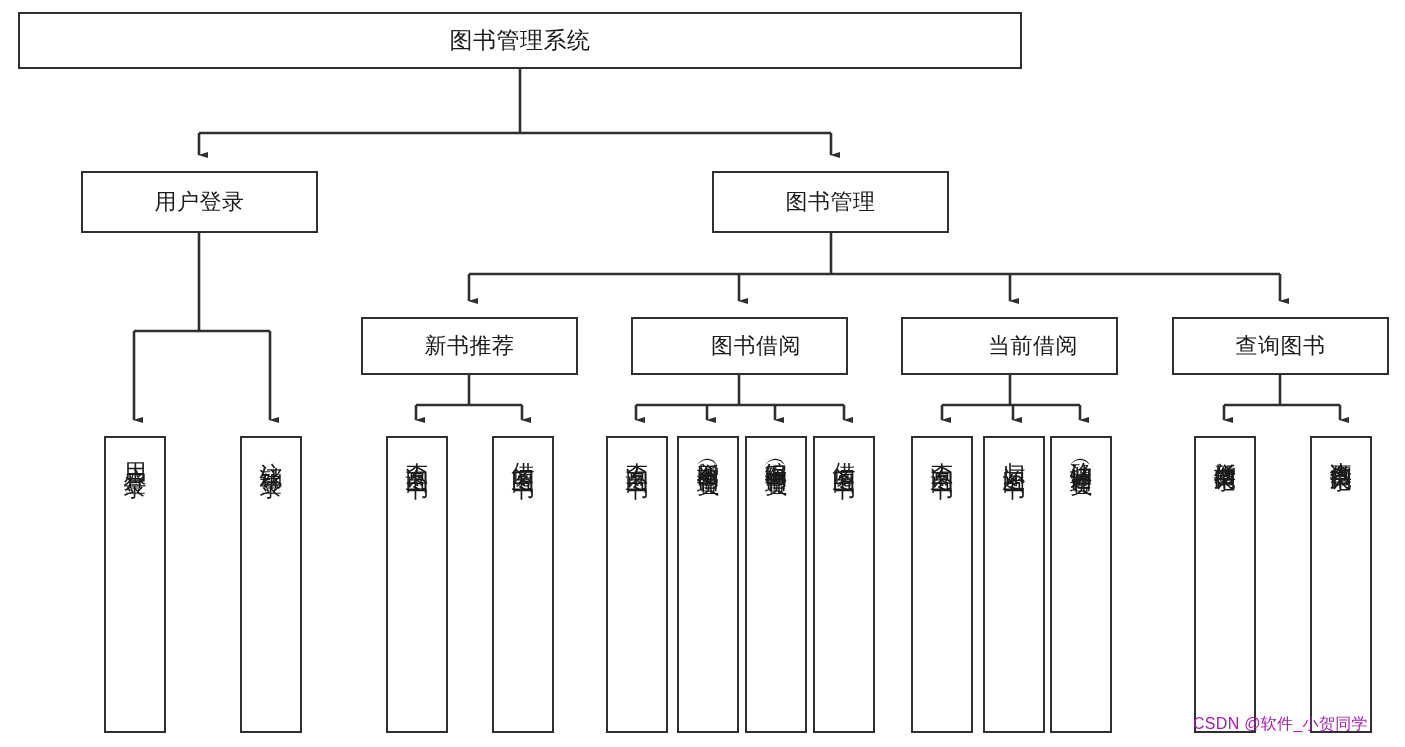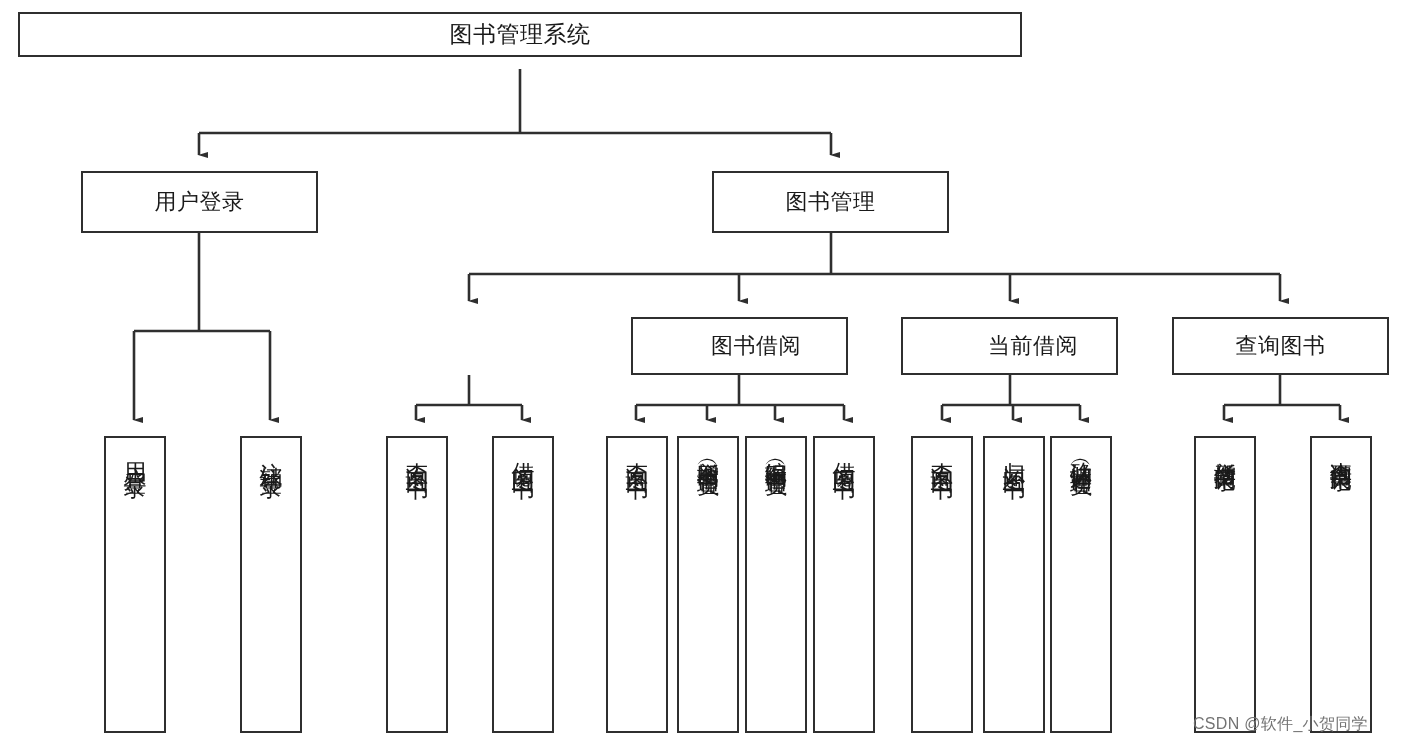--- a/index.html
+++ b/index.html
@@ -66,21 +66,21 @@
   }
   .node.vert.tight .node-label {
     font-size: 22px;
     letter-spacing: 2px;
   }
   .watermark {
     position: absolute;
     left: 1193px;
     top: 714px;
     font-size: 16px;
-    color: #737373;
+    color: #a21caf;
     letter-spacing: 0.3px;
     white-space: nowrap;
     font-family: "Liberation Sans", "DejaVu Sans", sans-serif;
   }
 </style>
 </head>
 <body>
 
 <div id="diagram-root">
 
@@ -127,31 +127,34 @@
       <path d="M1013,405 L1013,420" marker-end="url(#arrow)"></path>
       <path d="M1080,405 L1080,420" marker-end="url(#arrow)"></path>
 
       <path d="M1280,375 L1280,405"></path>
       <path d="M1224,405 L1340,405"></path>
       <path d="M1224,405 L1224,420" marker-end="url(#arrow)"></path>
       <path d="M1340,405 L1340,420" marker-end="url(#arrow)"></path>
     </g>
   </svg>
 
-  <div class="node horiz root" style="left:18px; top:12px; width:1004px; height:45px;">
+  <div class="node horiz root" style="left:18px; top:12px; width:1004px; height:57px;">
     <span class="node-label">图书管理系统</span>
   </div>
 
   <div class="node horiz" style="left:81px; top:171px; width:237px; height:62px;">
     <span class="node-label">用户登录</span>
   </div>
   <div class="node horiz" style="left:712px; top:171px; width:237px; height:62px;">
     <span class="node-label">图书管理</span>
   </div>
 
+  <div class="node horiz" style="left:361px; top:317px; width:217px; height:58px;">
+    <span class="node-label">新书推荐</span>
+  </div>
   <div class="node horiz" style="left:631px; top:317px; width:217px; height:58px;padding-left:33px;">
     <span class="node-label">图书借阅</span>
   </div>
   <div class="node horiz" style="left:901px; top:317px; width:217px; height:58px;padding-left:47px;">
     <span class="node-label">当前借阅</span>
   </div>
   <div class="node horiz" style="left:1172px; top:317px; width:217px; height:58px;">
     <span class="node-label">查询图书</span>
   </div>
 

